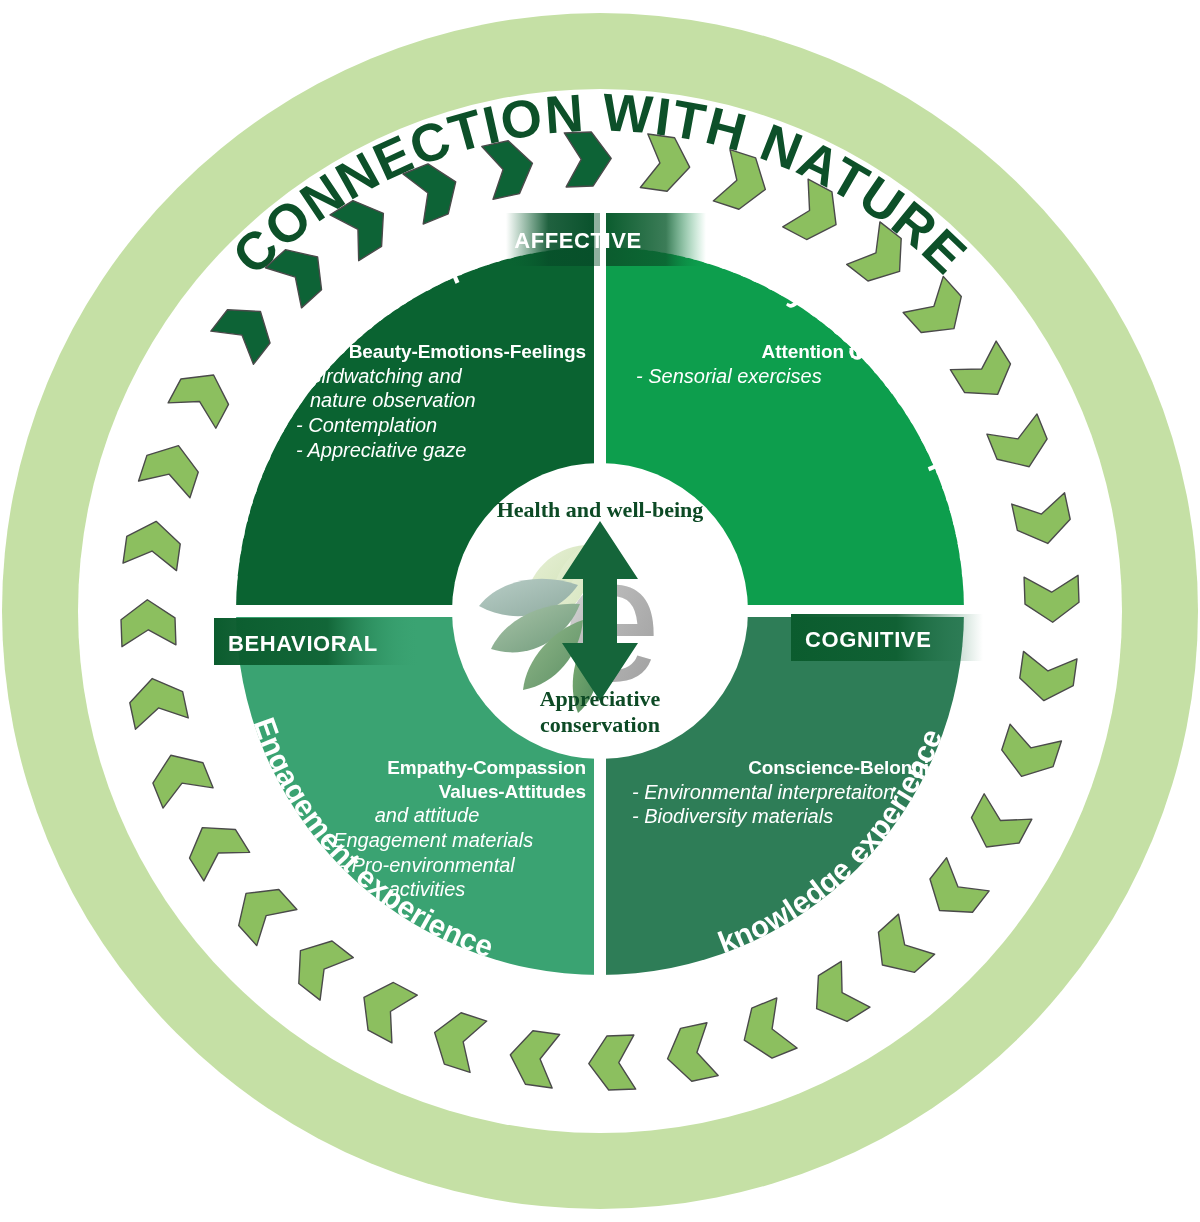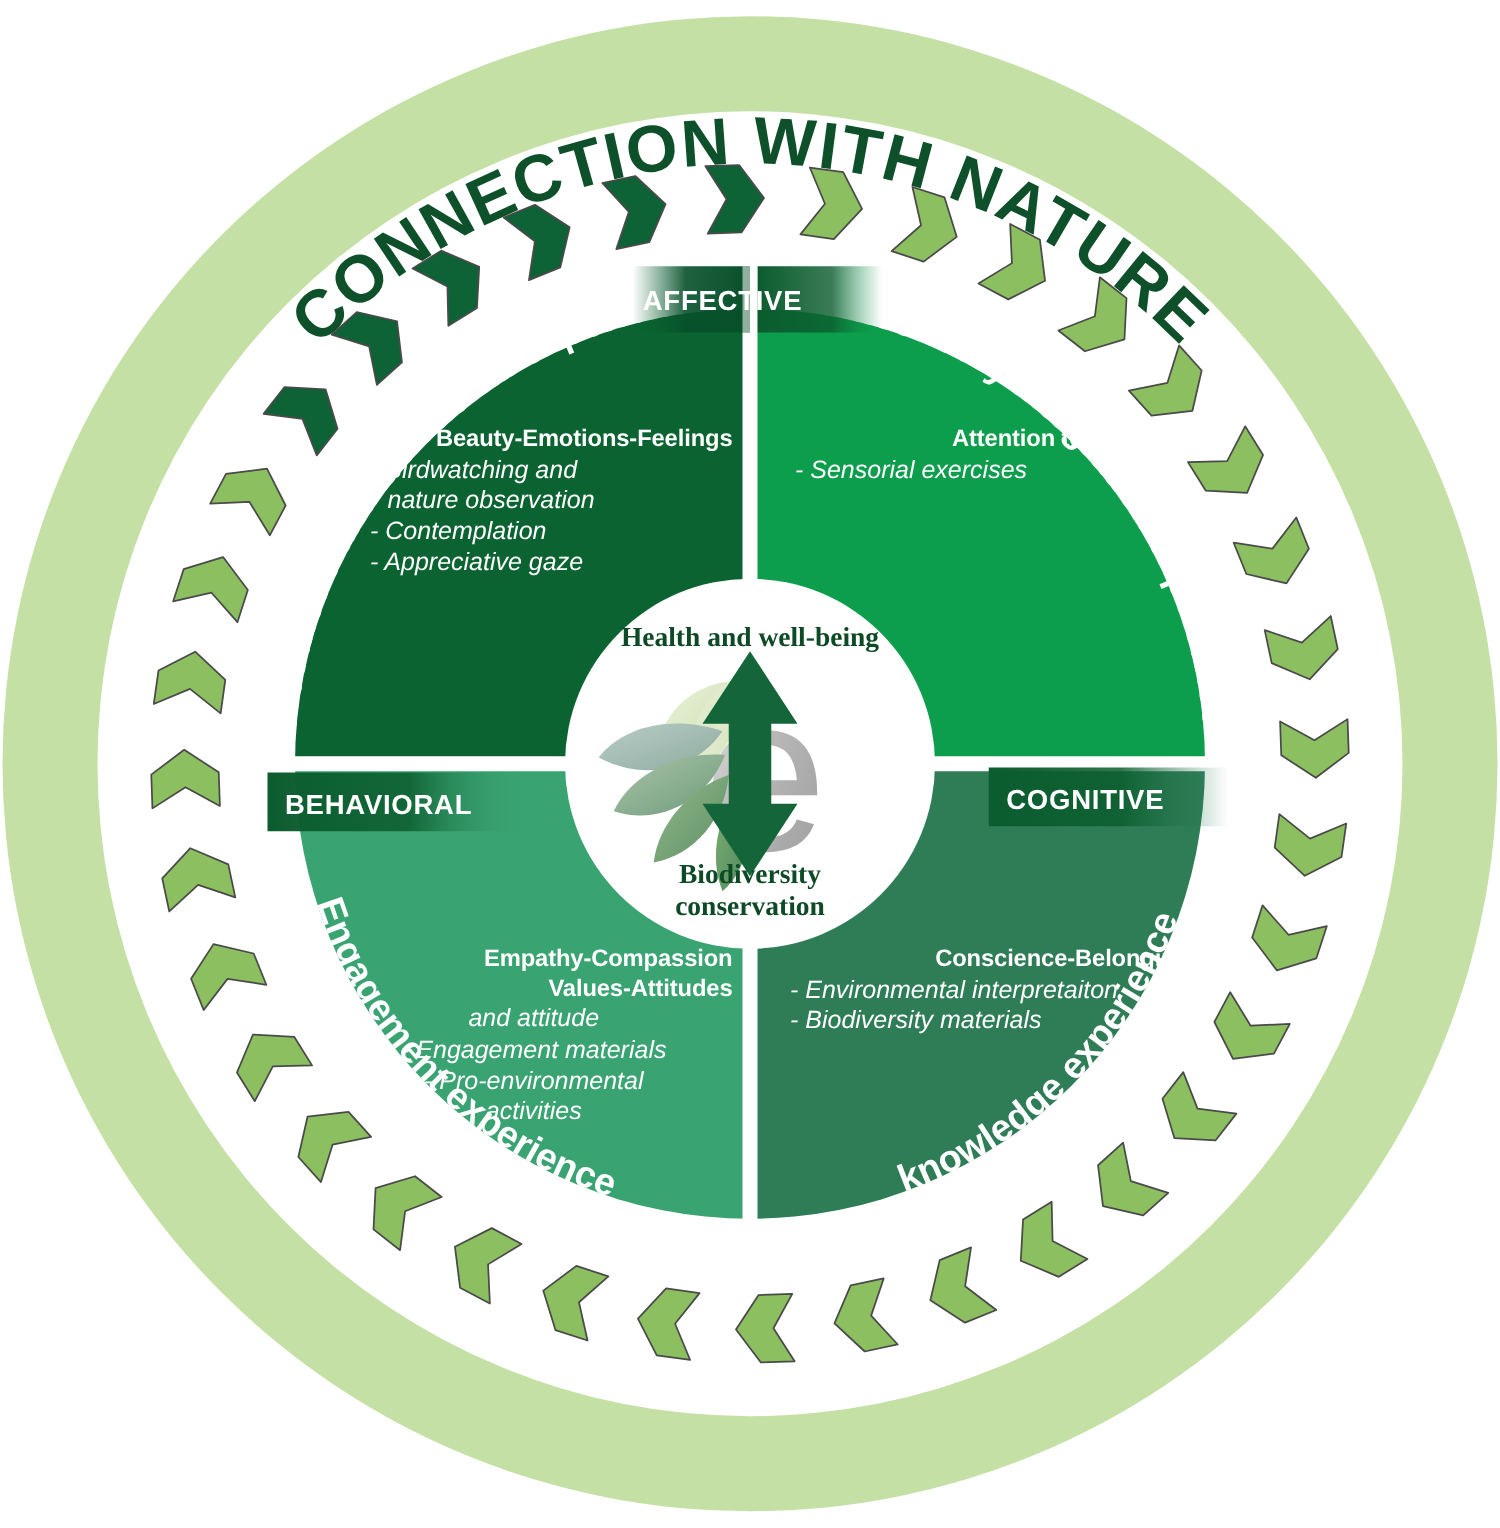--- a/index.html
+++ b/index.html
@@ -269,17 +269,17 @@
   </div>
 
   <div class="txt-block" id="br-text">
     <div class="q-title">Conscience-Belonging</div>
     <div class="q-item">- Environmental interpretaiton</div>
     <div class="q-item">- Biodiversity materials</div>
   </div>
 
   <div class="center-label" id="lbl-health">Health and well-being</div>
   <div class="center-label" id="lbl-bio">
-    <span>Biodiversity</span><br>
+    <span>Appreciative</span><br>
     <span>conservation</span>
   </div>
 
 </div>
 
 </body></html>

